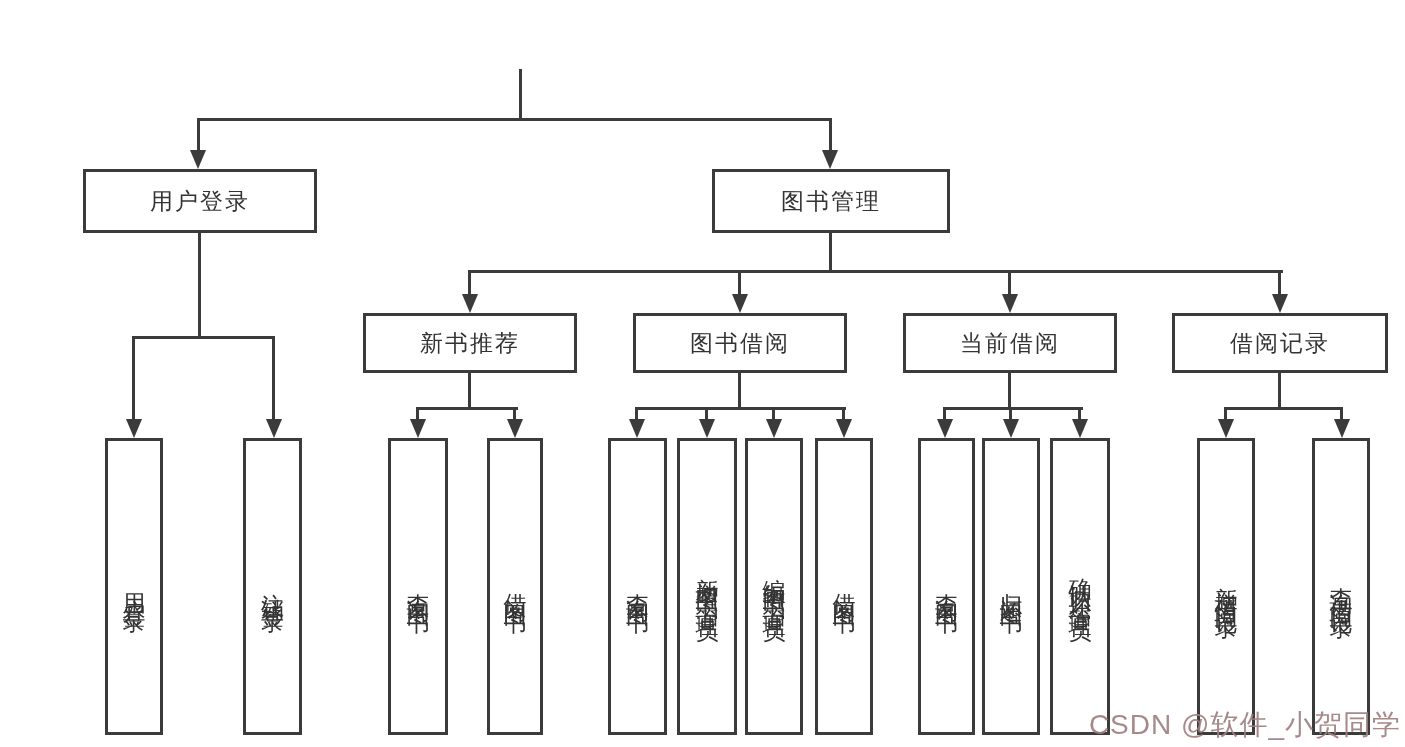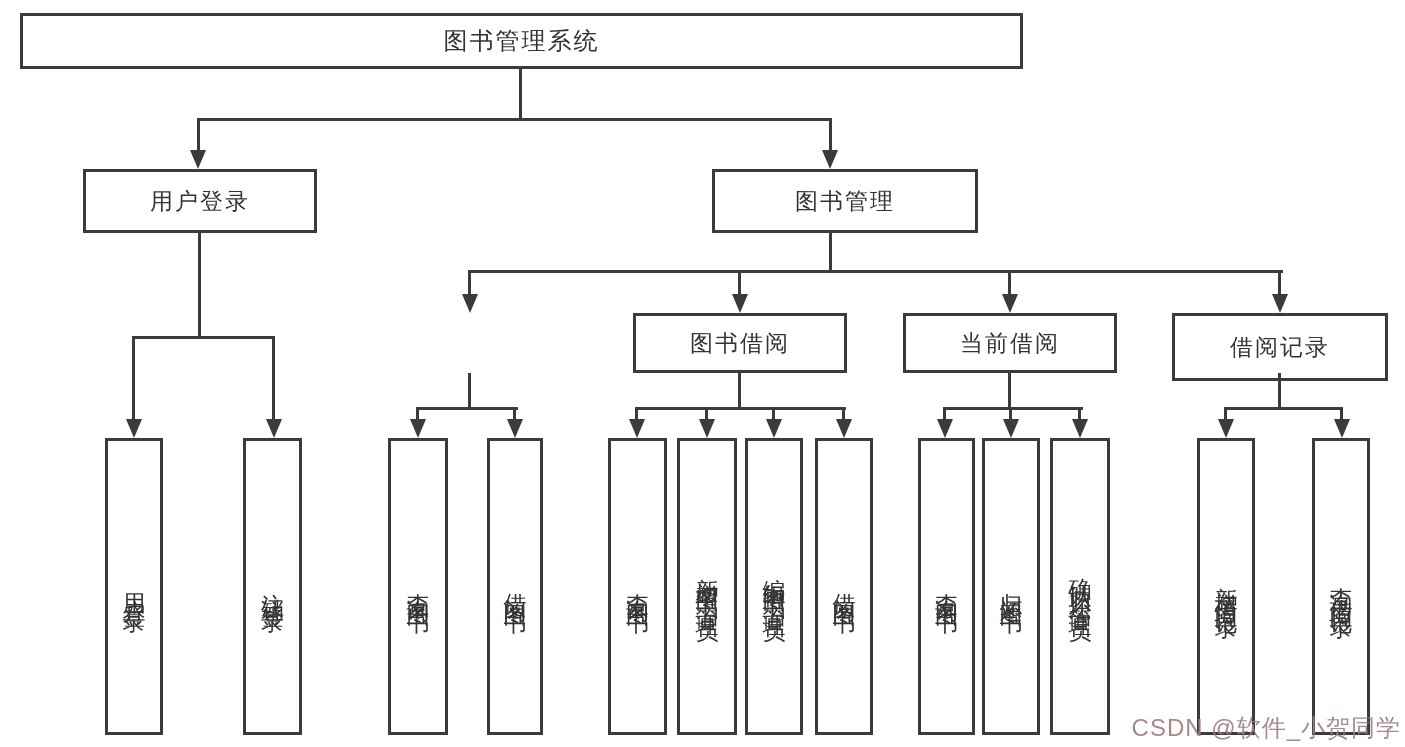--- a/index.html
+++ b/index.html
@@ -20,44 +20,41 @@
   }
   .vline { position:absolute; width:3px; background:#3b3b3b; }
   .hline { position:absolute; height:3px; background:#3b3b3b; }
   .arrow {
     position:absolute; width:0; height:0;
     border-left:8px solid transparent; border-right:8px solid transparent;
     border-top:19px solid #3b3b3b;
   }
   .watermark {
     position:absolute; right:4px; bottom:3px;
-    font-size:24px; color:rgba(158,128,128,0.92); letter-spacing:1px;
+    font-size:28px; color:rgba(158,128,128,0.92); letter-spacing:1px;
     white-space:nowrap;
   }
 </style>
 </head>
 <body>
 
 <div class="canvas">
 
-  <div class="box root-label" style="left:20px; top:13px; width:1003px; height:56px;">
-    <span>图书管理系统</span>
-  </div>
 
   <div class="vline" style="left:519px; top:69px; height:49px;"></div>
   <div class="hline" style="left:197px; top:118px; width:635px;"></div>
   <div class="vline" style="left:197px; top:118px; height:34px;"></div>
   <div class="arrow" style="left:190px; top:150px;"></div>
   <div class="vline" style="left:829px; top:118px; height:34px;"></div>
   <div class="arrow" style="left:822px; top:150px;"></div>
 
   <div class="box h-label" style="left:83px; top:169px; width:234px; height:64px;">
     <span>用户登录</span>
   </div>
-  <div class="box h-label" style="left:712px; top:169px; width:266px; height:64px;font-family:Liberation Serif, serif;">
+  <div class="box h-label" style="left:712px; top:169px; width:238px; height:64px;font-family:Liberation Serif, serif;">
     <span>图书管理</span>
   </div>
 
   <div class="vline" style="left:198px; top:233px; height:103px;"></div>
   <div class="hline" style="left:132px; top:336px; width:143px;"></div>
   <div class="vline" style="left:132px; top:336px; height:85px;"></div>
   <div class="arrow" style="left:126px; top:419px;"></div>
   <div class="vline" style="left:272px; top:336px; height:85px;"></div>
   <div class="arrow" style="left:266px; top:419px;"></div>
 
@@ -65,27 +62,30 @@
   <div class="hline" style="left:468px; top:270px; width:815px;"></div>
   <div class="vline" style="left:468px;  top:270px; height:26px;"></div>
   <div class="arrow" style="left:462px;  top:294px;"></div>
   <div class="vline" style="left:738px;  top:270px; height:26px;"></div>
   <div class="arrow" style="left:732px;  top:294px;"></div>
   <div class="vline" style="left:1008px; top:270px; height:26px;"></div>
   <div class="arrow" style="left:1002px; top:294px;"></div>
   <div class="vline" style="left:1278px; top:270px; height:26px;"></div>
   <div class="arrow" style="left:1272px; top:294px;"></div>
 
+  <div class="box h-label" style="left:363px; top:313px; width:214px; height:60px;">
+    <span>新书推荐</span>
+  </div>
   <div class="box h-label" style="left:633px; top:313px; width:214px; height:60px;text-align:center;">
     <span>图书借阅</span>
   </div>
   <div class="box h-label" style="left:903px; top:313px; width:214px; height:60px;font-family:Liberation Mono, monospace;">
     <span>当前借阅</span>
   </div>
-  <div class="box h-label" style="left:1172px; top:313px; width:216px; height:68px;">
+  <div class="box h-label" style="left:1172px; top:313px; width:216px; height:60px;">
     <span>借阅记录</span>
   </div>
 
   <div class="vline" style="left:468px;  top:373px; height:34px;"></div>
   <div class="vline" style="left:738px;  top:373px; height:34px;"></div>
   <div class="vline" style="left:1008px; top:373px; height:34px;"></div>
   <div class="vline" style="left:1278px; top:373px; height:34px;"></div>
 
   <div class="hline" style="left:416px;  top:407px; width:102px;"></div>
   <div class="hline" style="left:635px;  top:407px; width:211px;"></div>

